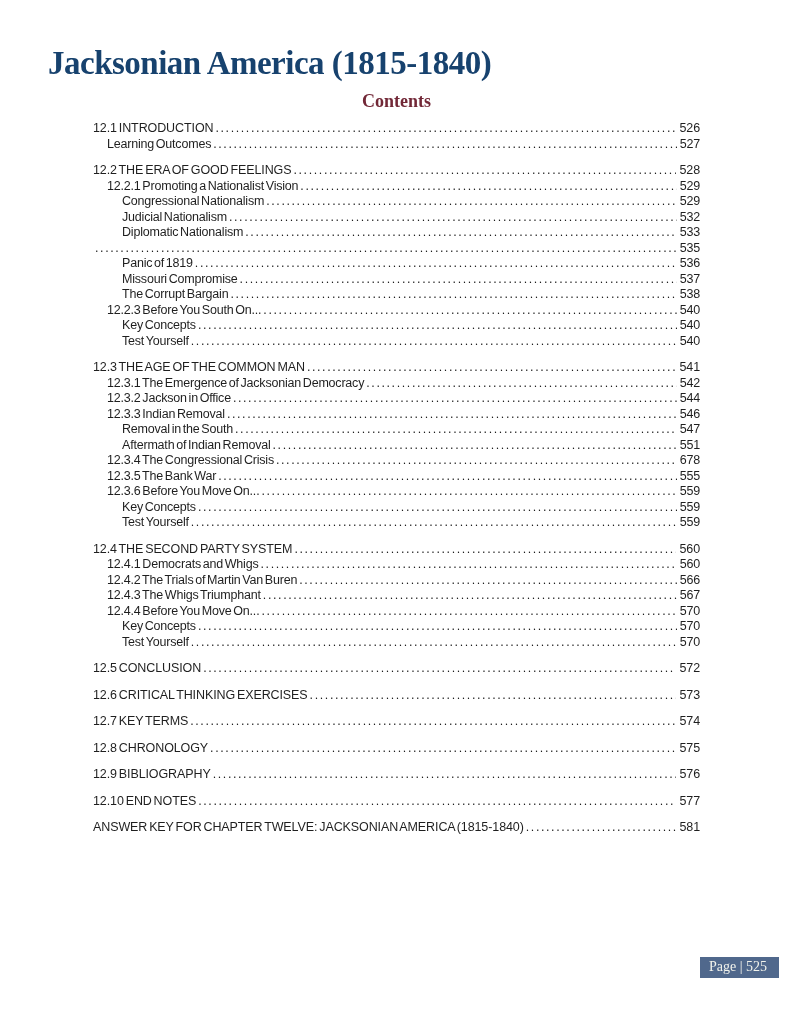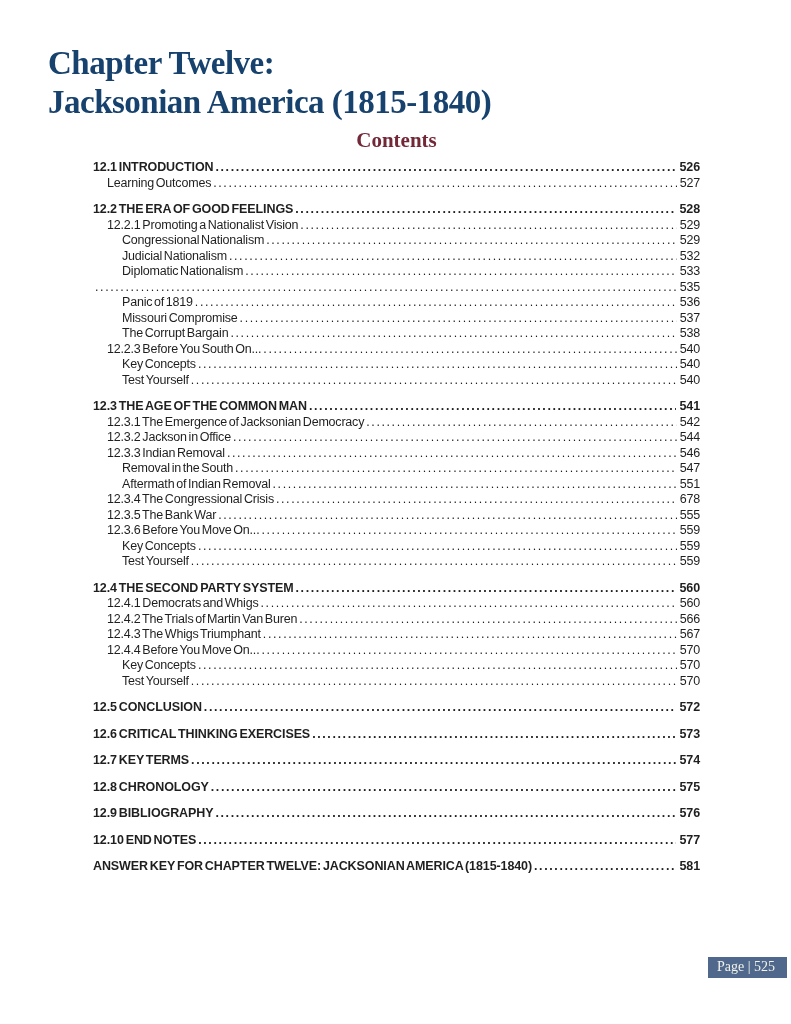--- a/index.html
+++ b/index.html
@@ -22,65 +22,64 @@
   }
   .content-col {
     margin-left: 93px;
     width: 607px;
   }
   .contents-heading {
     margin-top: 7px;
     text-align: center;
     font-family: "Liberation Serif", serif;
     font-weight: bold;
-    font-size: 21px;
+    font-size: 18px;
     line-height: 23px;
     color: #722837;
     margin-bottom: 8px;
   }
   .toc { width: 607px; }
   .toc-row {
     display: flex;
     align-items: baseline;
     font-size: 12.5px;
     line-height: 15.5px;
     letter-spacing: -0.2px;
     word-spacing: -1.5px;
     white-space: nowrap;
   }
   .toc-row.section-start { margin-top: 11px; }
-  .toc-row.bold { font-weight: bold; letter-spacing: -0.1px; }
+  .toc-row.bold { font-weight: normal; letter-spacing: -0.1px; }
   .toc-row.lvl1 .toc-label { padding-left: 14px; }
   .toc-row.lvl2 .toc-label { padding-left: 29px; }
   .toc-label { flex: 0 0 auto; }
   .toc-dots {
     flex: 1 1 auto;
     overflow: hidden;
     margin: 0 3px 0 2px;
     letter-spacing: 1.6px;
     word-spacing: 0;
   }
   .toc-page { flex: 0 0 auto; text-align: left; }
   .page-badge {
     position: absolute;
     top: 957px;
-    right: 4px;
+    right: 12px;
     background: #50688c;
     color: #f2f3ec;
     font-family: "Liberation Serif", serif;
     font-size: 14px;
     line-height: 16px;
     padding: 2px 12px 3px 9px;
   }
 </style>
 </head>
 <body>
 
 <div class="titles">
-  <div>Chapter Twelve:</div>
   <div>Jacksonian America (1815-1840)</div>
 </div>
 
 <div class="content-col">
   <div class="contents-heading">Contents</div>
   <div class="toc" id="toc">
       <div class="toc-row lvl0 bold">
         <span class="toc-label">12.1 INTRODUCTION</span>
         <span class="toc-dots">............................................................................................................................................................................................................................</span>
         <span class="toc-page">526</span>

